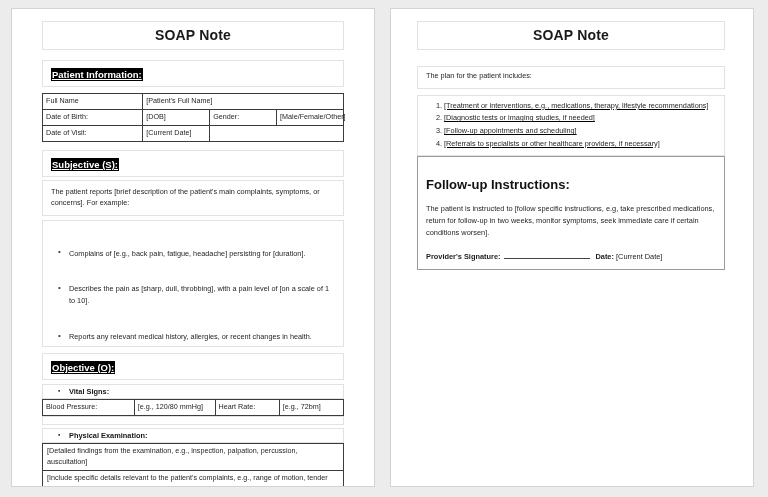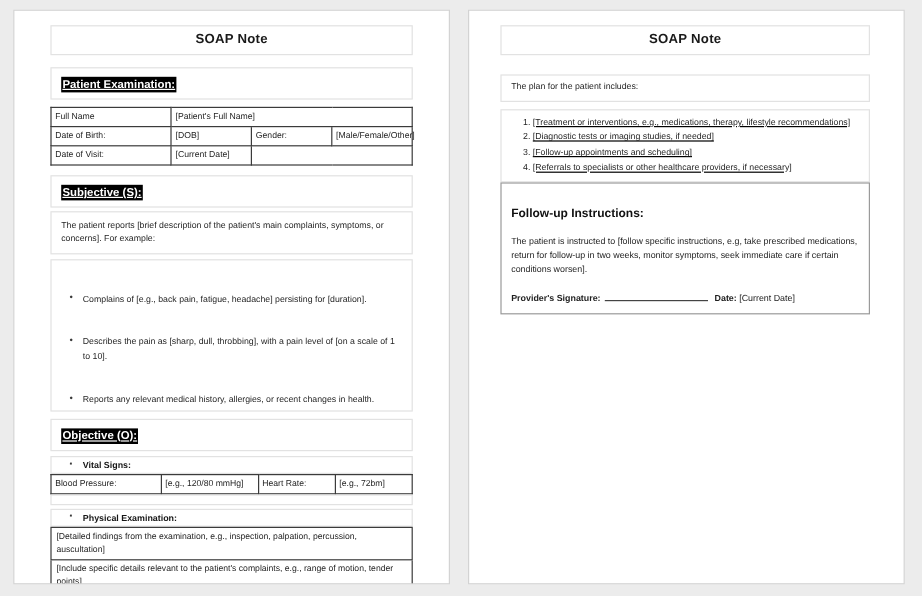--- a/index.html
+++ b/index.html
@@ -48,21 +48,21 @@
     top: 12px;
     width: 308px;
   }
   .cc-plain {
     border: 1px solid #e2e2e2;
     box-sizing: border-box;
   }
 
   .doc-title {
     text-align: center;
-    font-size: 11px;
+    font-size: 14px;
     font-weight: bold;
     color: #1a1a1a;
     letter-spacing: 0.2px;
     padding: 5px 4px 6px 4px;
   }
 
   .spacer-6 { height: 6px; }
   .spacer-8 { height: 8px; }
   .spacer-10 { height: 10px; }
   .spacer-4 { height: 4px; }
@@ -198,21 +198,21 @@
     color: #1f1f1f;
     line-height: 1.5;
   }
   .big-box {
     border: 1px solid #9a9a9a;
     box-sizing: border-box;
     padding: 6px 8px 8px 8px;
     background: #fff;
   }
   .fu-head {
-    font-size: 10px;
+    font-size: 13px;
     font-weight: bold;
     color: #111;
     margin: 0;
   }
   .sig-row {
     font-size: 7.4px;
     color: #1f1f1f;
     white-space: nowrap;
   }
   .sig-label { font-weight: bold; }
@@ -232,21 +232,21 @@
 <div class="workspace">
 
   <div class="page page-left">
     <div class="page-inner">
 
       <div class="cc-plain doc-title">SOAP Note</div>
 
       <div class="spacer-10"></div>
 
       <div class="section-head-box">
-        <span class="hl">Patient Examination:</span>
+        <span class="hl">Patient Information:</span>
       </div>
 
       <div class="spacer-6"></div>
 
       <table class="grid">
         <tbody>
             <tr>
           <td style="width:31%">Full Name</td>
           <td colspan="3">[Patient's Full Name]</td>
         </tr>

